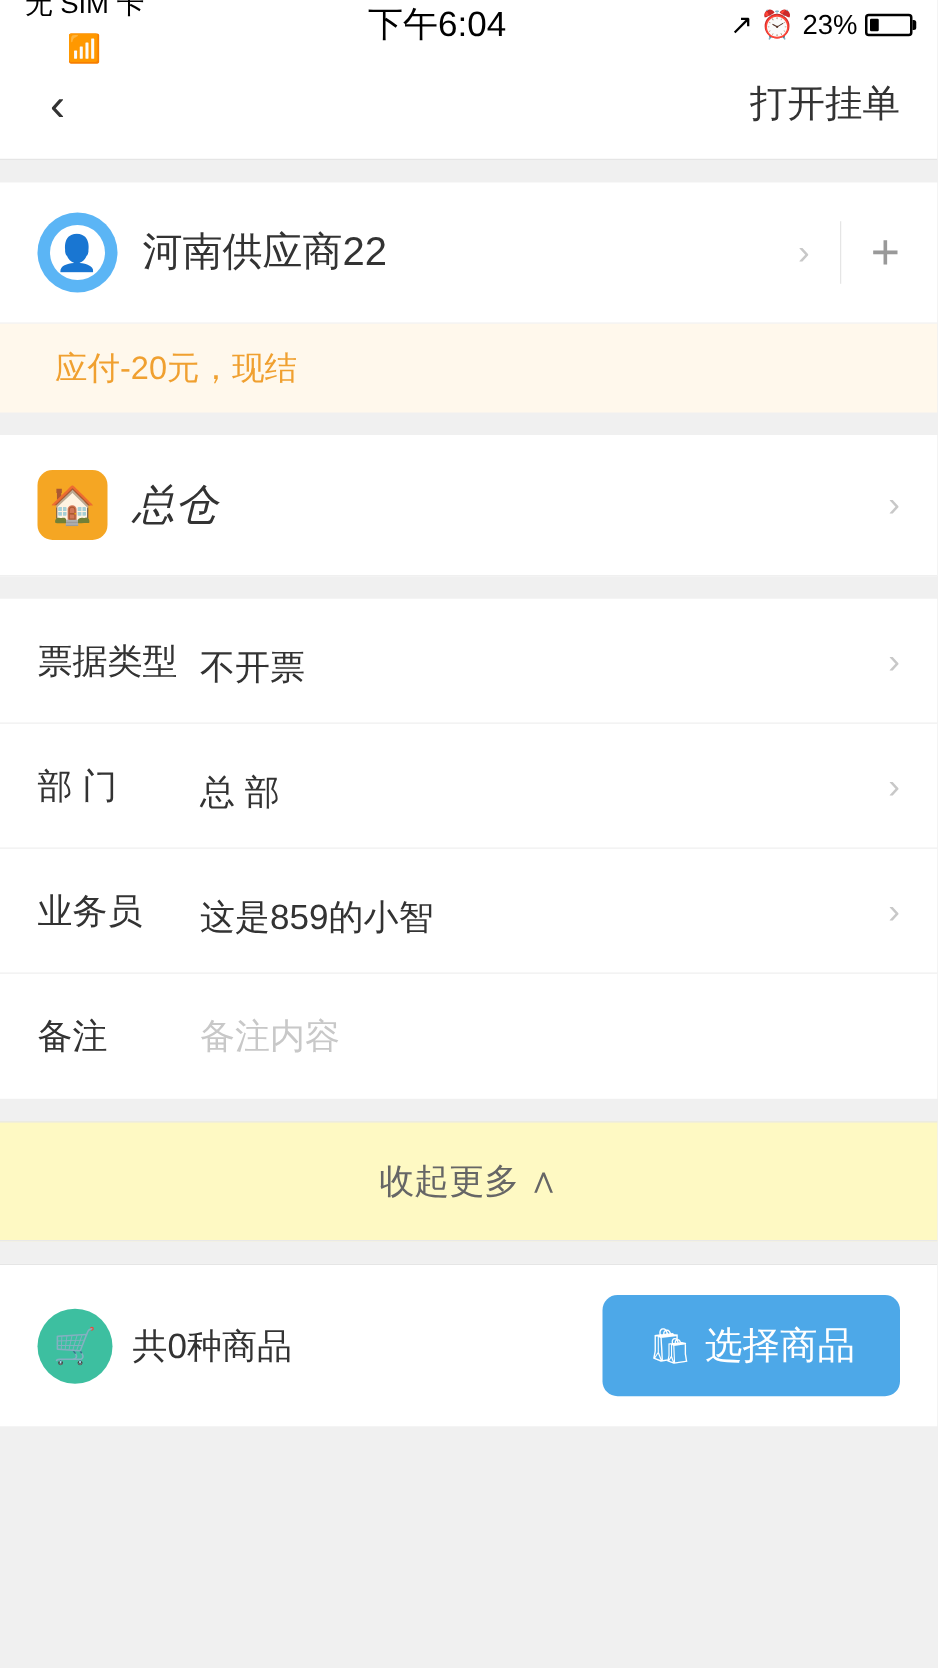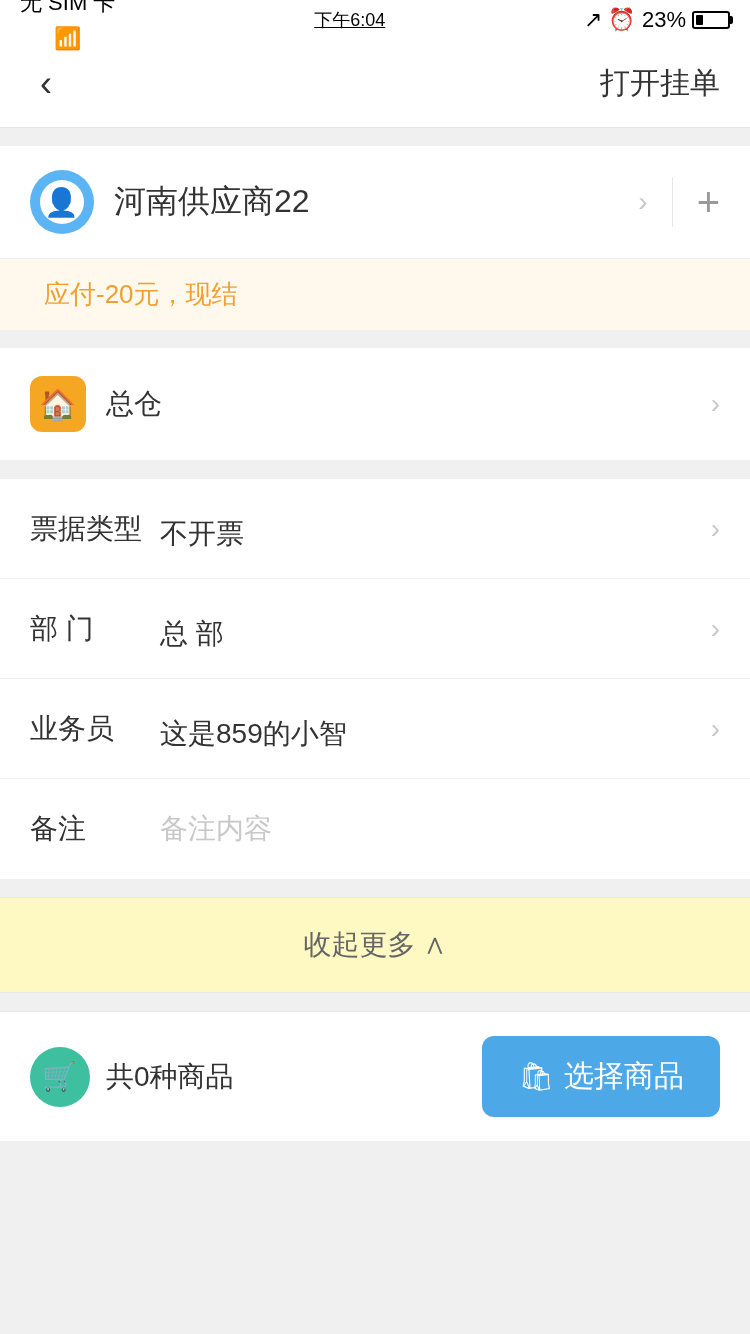--- a/index.html
+++ b/index.html
@@ -17,21 +17,21 @@
       height: 40px;
       background: #fff;
       display: flex;
       align-items: center;
       justify-content: space-between;
       padding: 0 20px;
       font-size: 22px;
       color: #000;
     }
     .status-left { display: flex; align-items: center; gap: 8px; flex-direction: column; }
-    .status-center { font-size: 18px; font-weight: 500; text-decoration: underline; }
+    .status-center { font-size: 28px; font-weight: 500; }
     .status-right { display: flex; align-items: center; gap: 6px; font-size: 22px; }
     .battery-box {
       display: inline-flex; align-items: center;
       border: 2px solid #000; border-radius: 3px;
       width: 38px; height: 18px; padding: 2px; position: relative;
     }
     .battery-box::after {
       content: '';
       position: absolute; right: -5px; top: 50%; transform: translateY(-50%);
       width: 3px; height: 8px; background: #000; border-radius: 0 2px 2px 0;
@@ -144,22 +144,23 @@
       width: 56px; height: 56px;
       background: #f5a623;
       border-radius: 12px;
       display: flex; align-items: center; justify-content: center;
       margin-right: 20px;
       flex-shrink: 0;
     }
     .warehouse-icon-text { font-size: 30px; color: #fff; }
     .warehouse-name {
       flex: 1;
-      font-size: 28px;
-      color: #333;
+      font-size: 34px;
+      color: #333;
+      font-style: italic;
     }
 
     
     .form-section {
       background: #fff;
       margin-top: 18px;
     }
     .form-row {
       display: flex;
       align-items: center;

